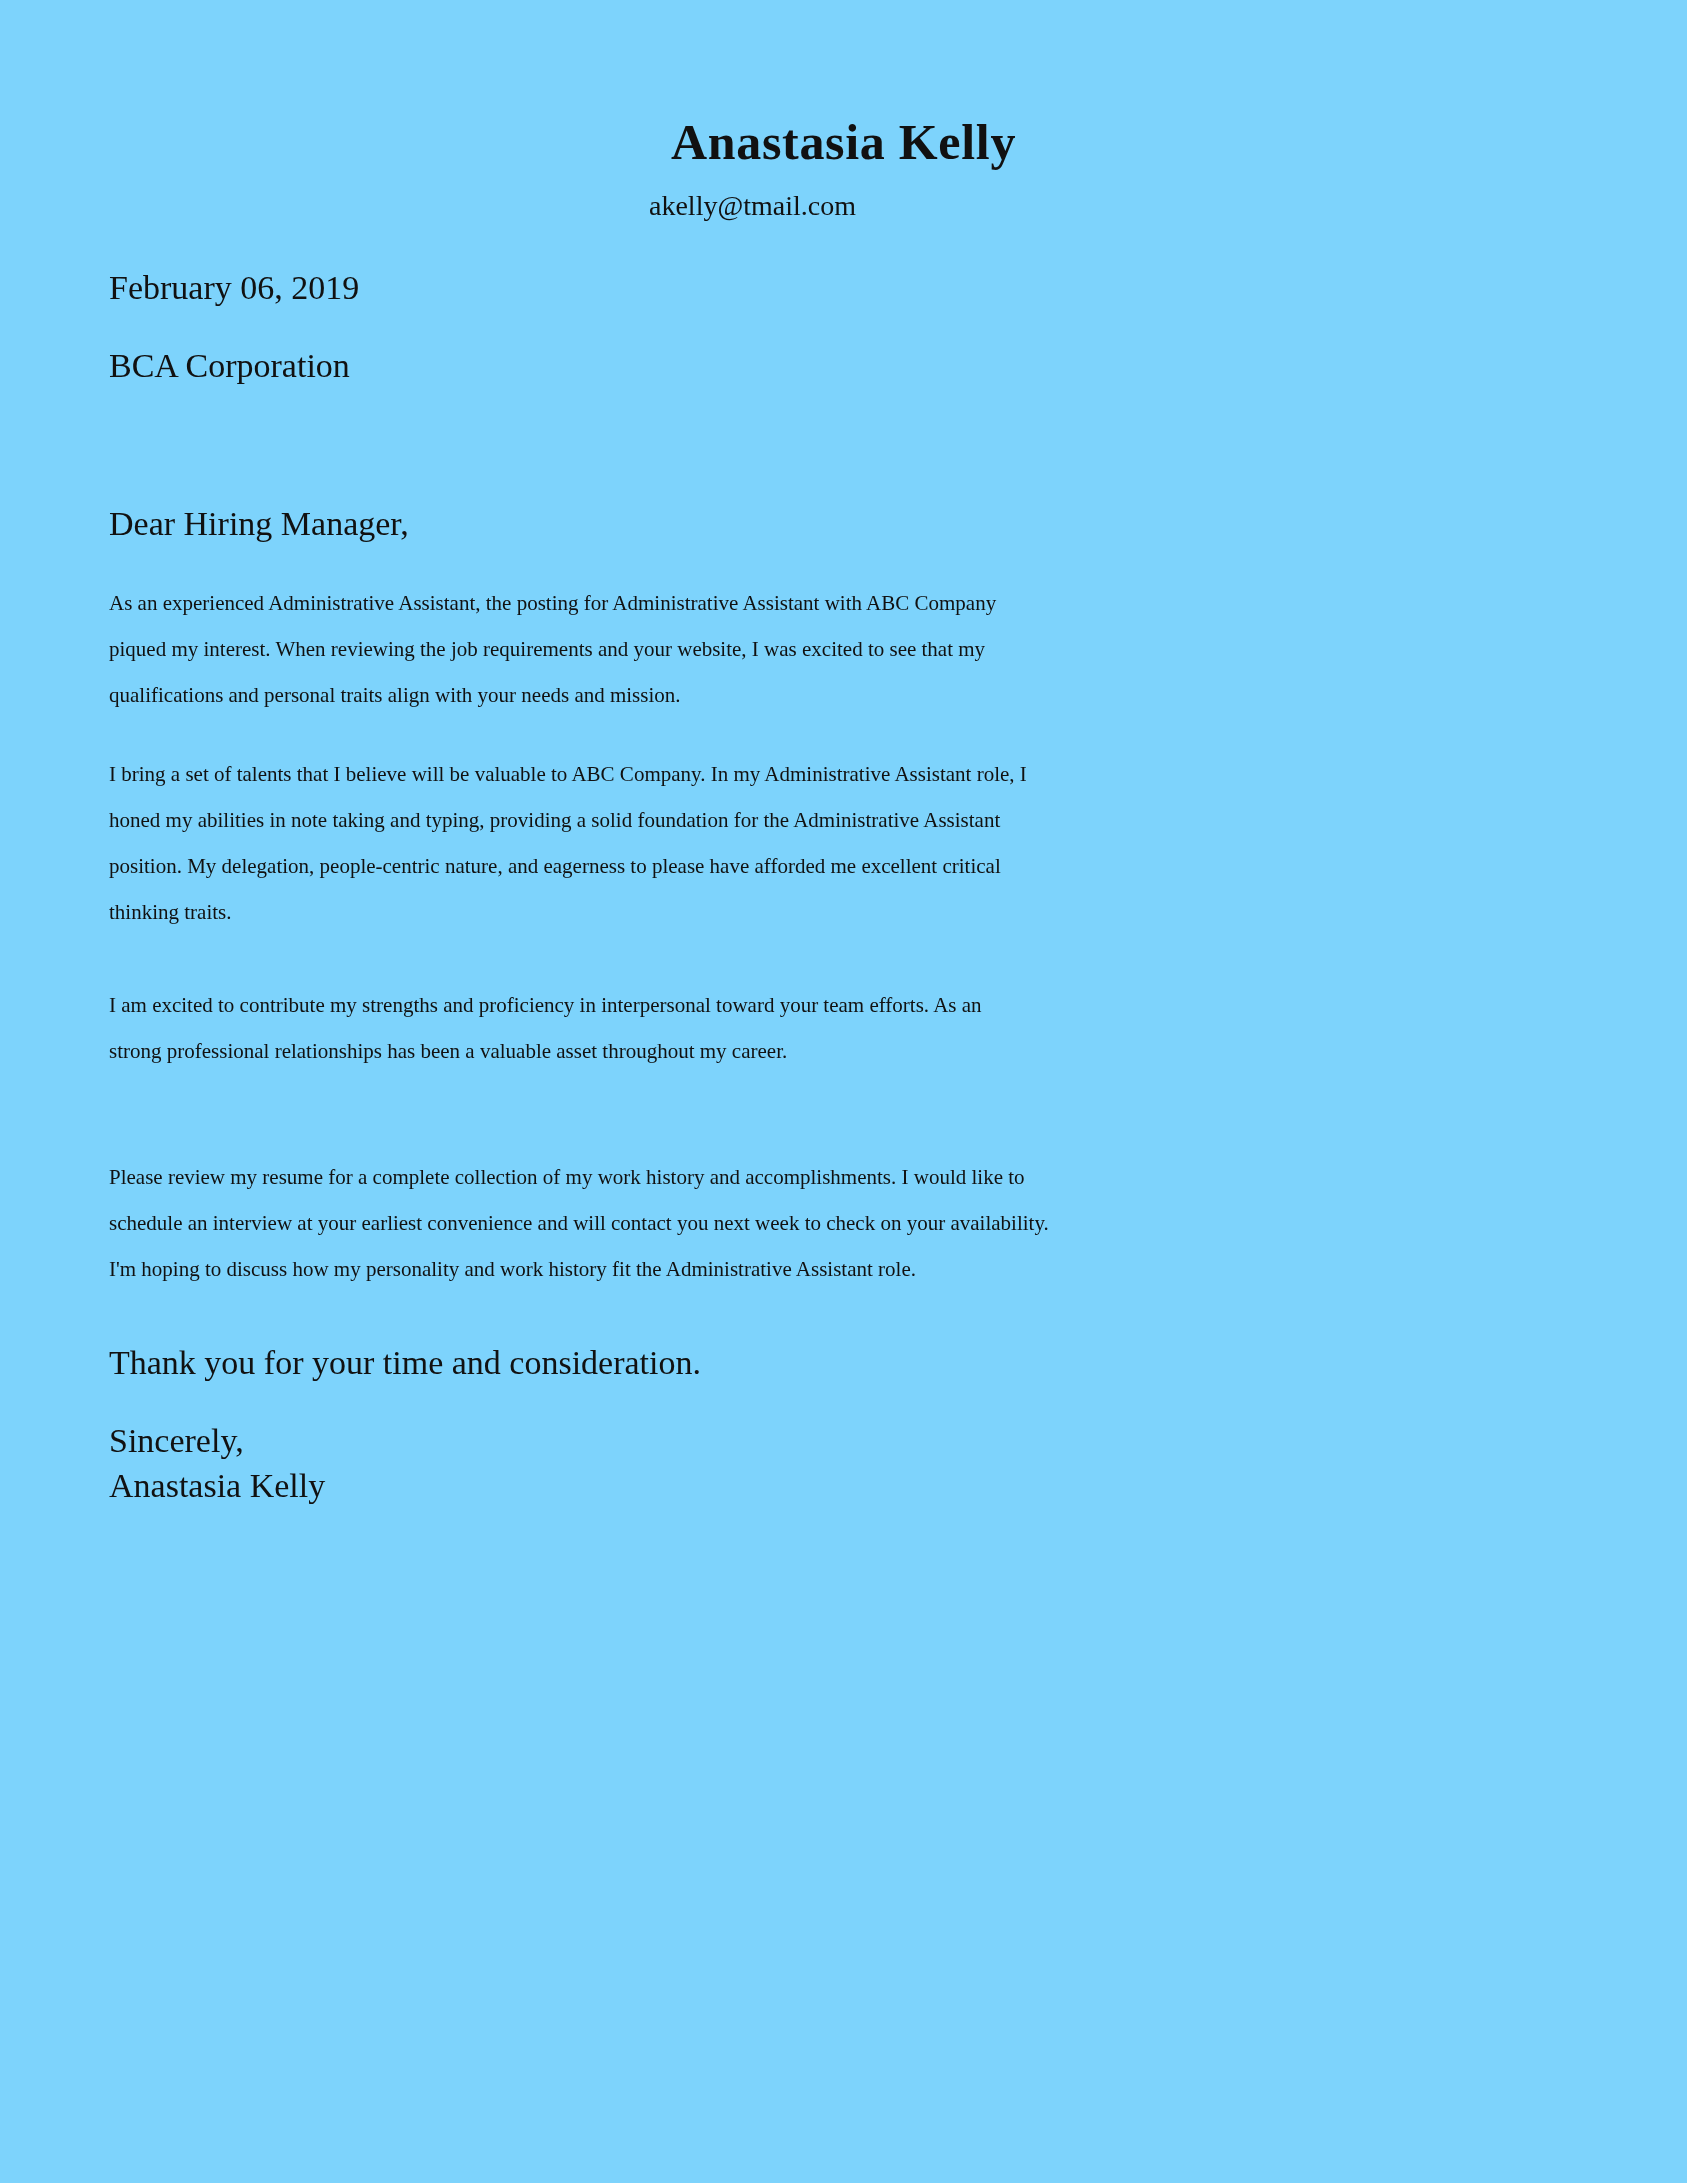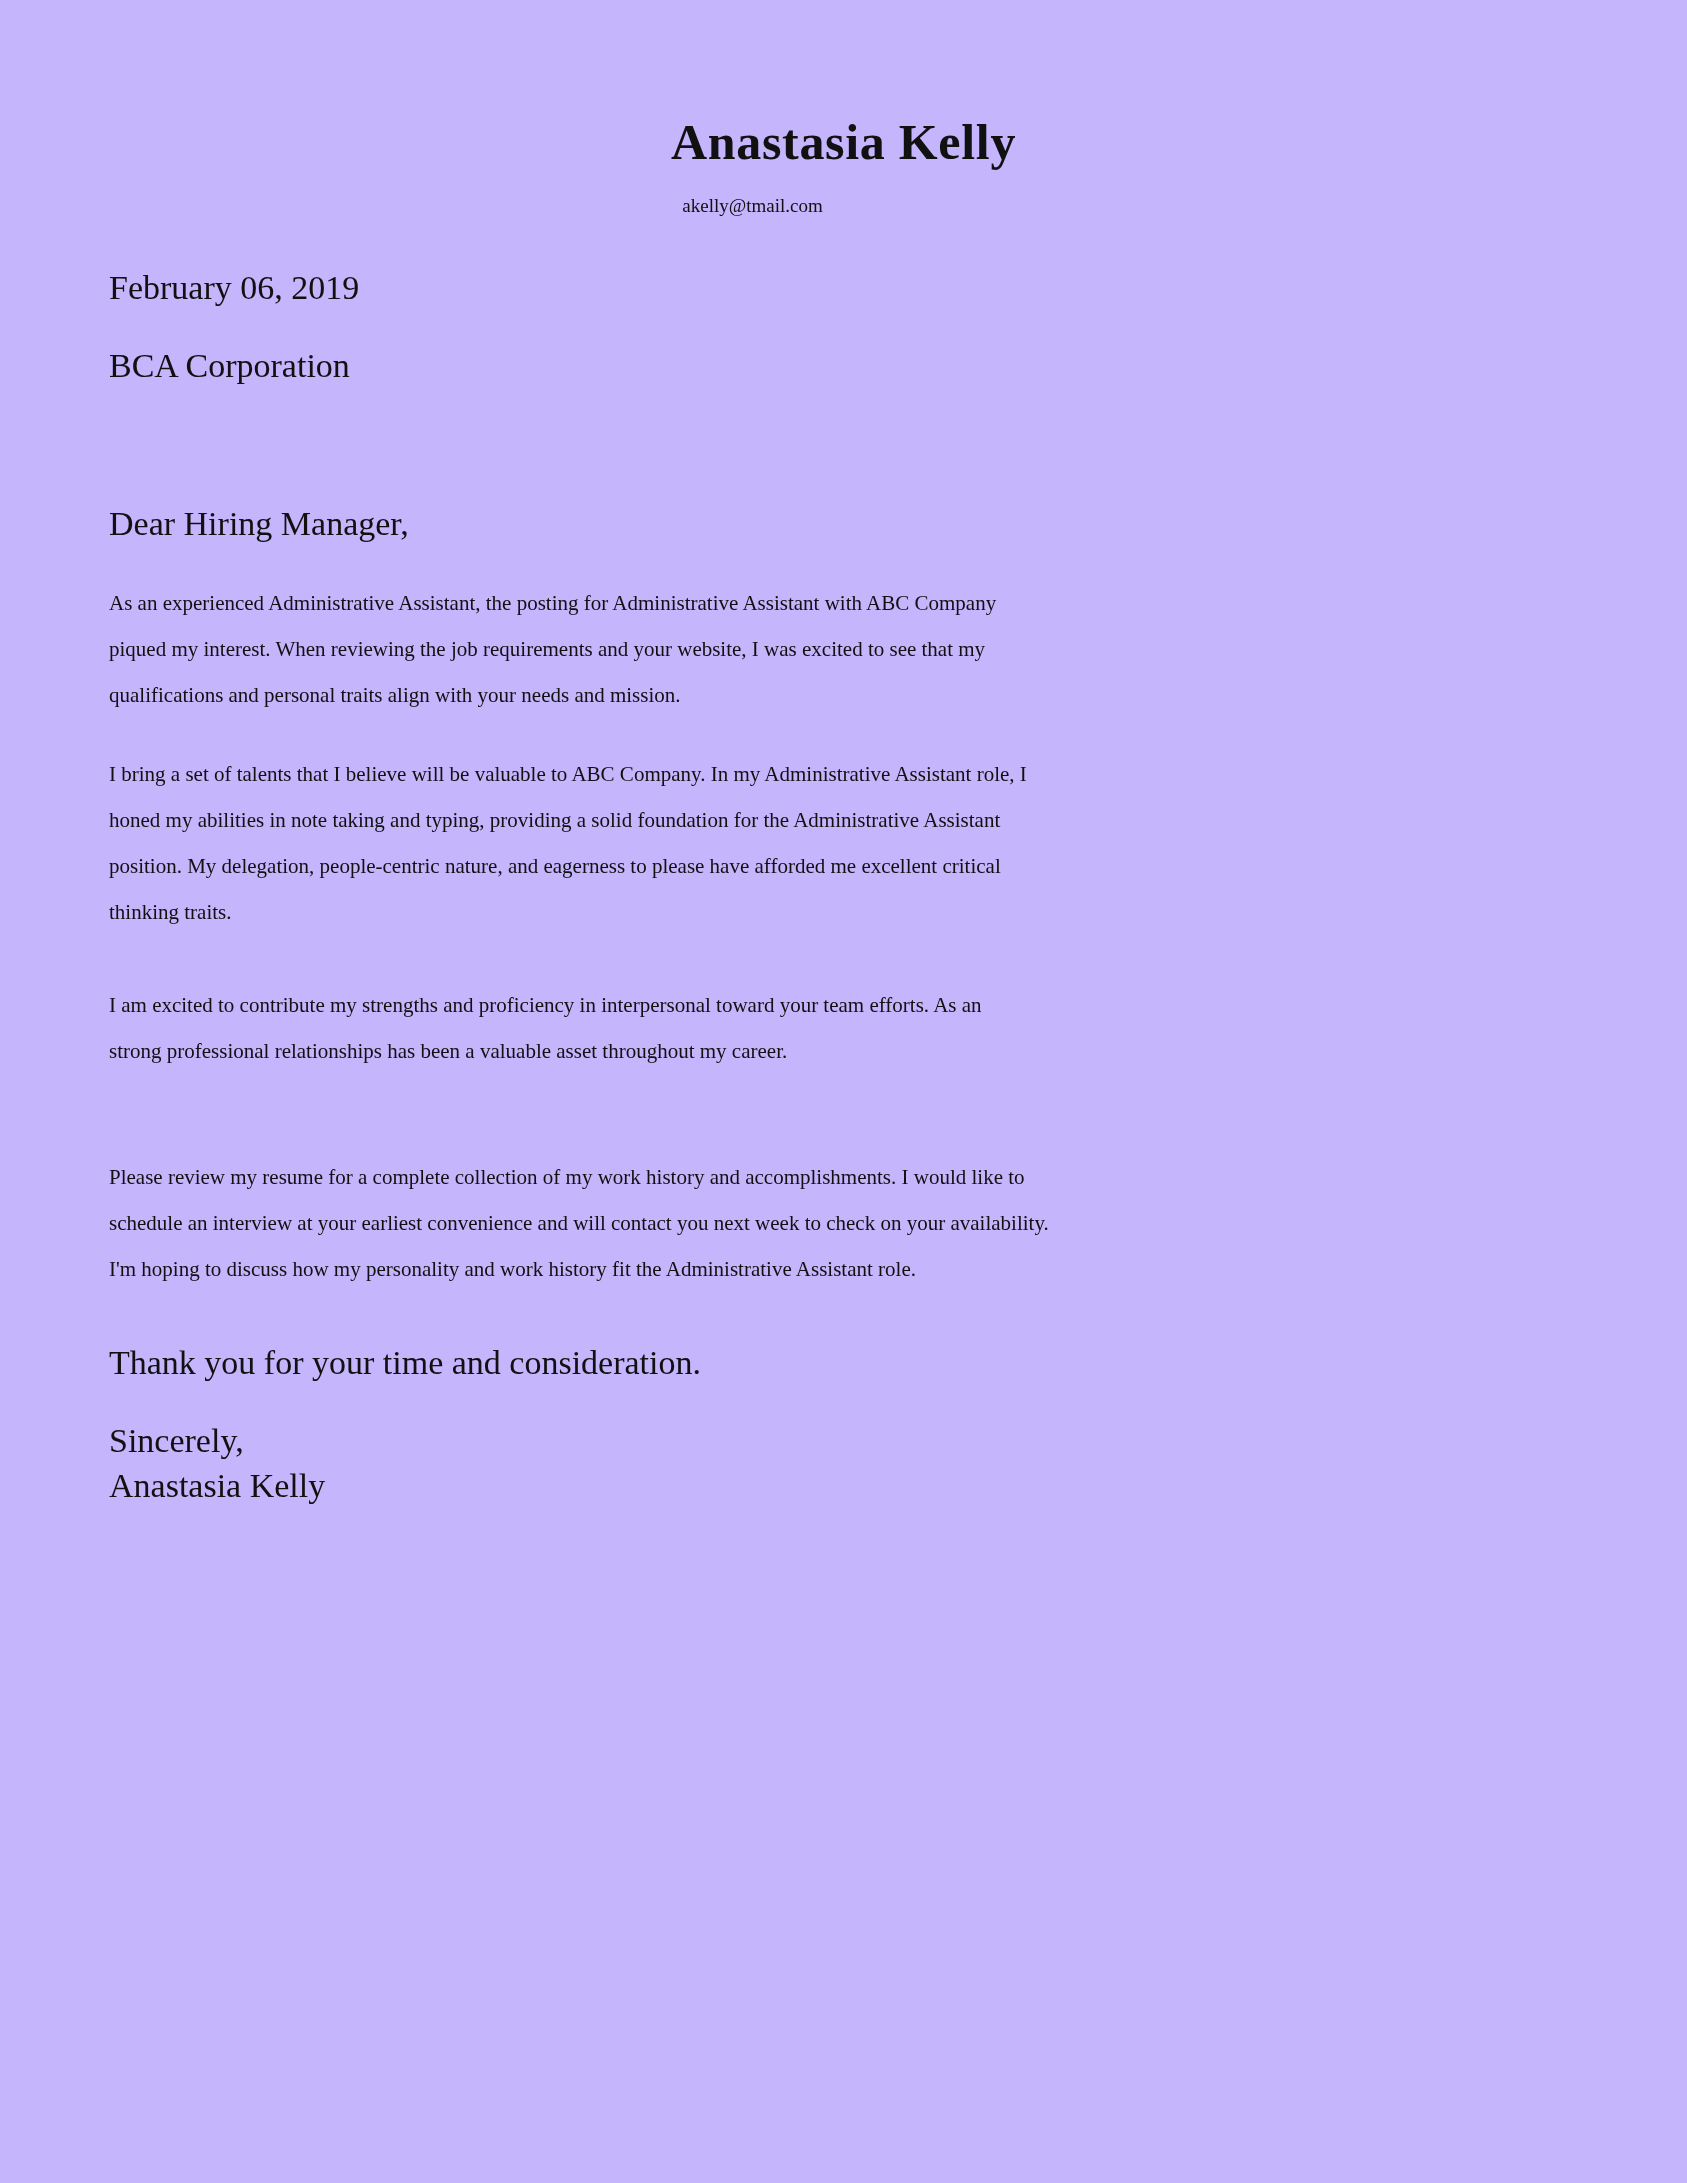--- a/index.html
+++ b/index.html
@@ -1,22 +1,22 @@
 <!DOCTYPE html>
 <html style="font-size:10.6px"><head>
 <meta charset="utf-8">
 <style>
   html, body { margin:0; padding:0; background:#ffffff; }
   body { width:1687px; height:2183px; position:relative; overflow:hidden;
          font-family:"Liberation Serif", "DejaVu Serif", serif; color:#111111; }
-  .page { position:absolute; left:0; top:0; width:1687px; height:2183px; background:#c4b5fd; }
+  .page { position:absolute; left:0; top:0; width:1687px; height:2183px; background:#7dd3fc; }
   .name { position:absolute; left:0; width:1687px; top:112px; text-align:center;
           font-size:50px; font-weight:bold; letter-spacing:0.7px; line-height:60px; }
   .email { position:absolute; left:0; width:1505px; top:187px; text-align:center;
-           font-size:19px; line-height:37px; }
+           font-size:28px; line-height:37px; }
   .line { position:absolute; left:109px; font-size:34px; line-height:46px; white-space:nowrap; }
   .para { position:absolute; left:109px; width:1482px; font-size:21px; line-height:46px; }
   .para span { display:block; white-space:nowrap; }
 </style>
 </head>
 <body>
 
 <div class="page">
 
   <div class="name">Anastasia Kelly</div>

